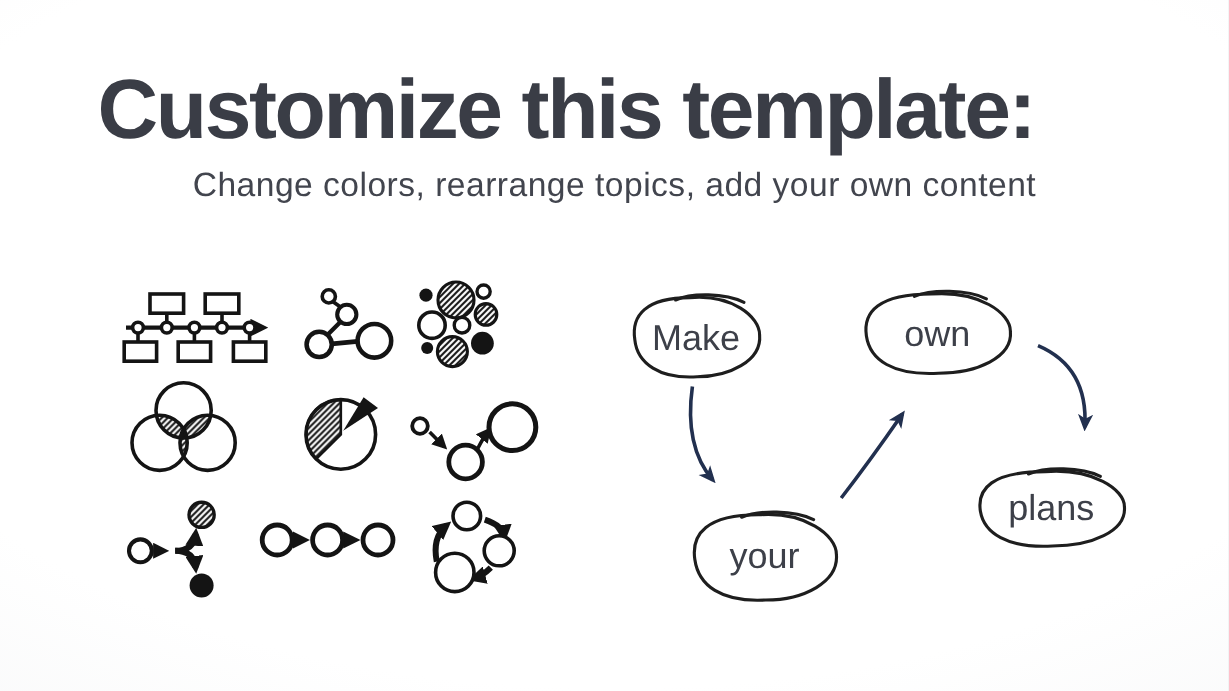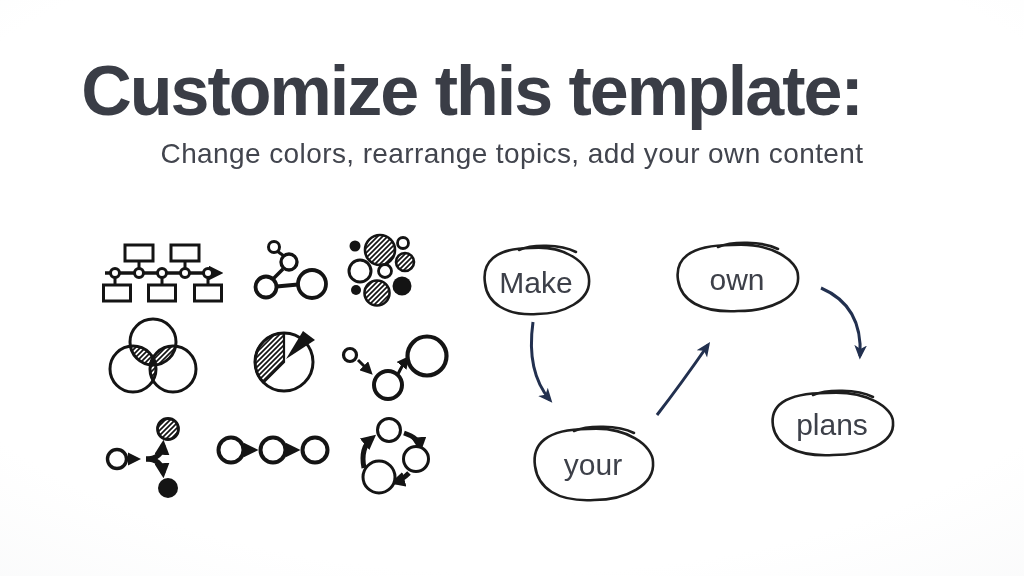--- a/index.html
+++ b/index.html
@@ -11,21 +11,21 @@
   .title{
     position:absolute;top:56px;left:0;width:943px;text-align:center;
     font-size:70px;font-weight:800;letter-spacing:-2px;color:#3a3d46;line-height:1.0;
   }
   .subtitle{
     position:absolute;top:138px;left:0;width:1024px;text-align:center;
     font-size:28px;font-weight:400;letter-spacing:.4px;color:#42454e;
   }
   .icon{position:absolute;}
   .icon svg{display:block;overflow:visible;}
-  .mindmap{position:absolute;left:452px;top:225px;}
+  .mindmap{position:absolute;left:496px;top:225px;}
   .bubble-word{
     font-family:"Liberation Sans", sans-serif;font-size:30px;font-weight:300;fill:#3d4049;
   }
 </style>
 </head>
 <body>
 
 <div class="stage">
 
   <svg width="0" height="0" style="position:absolute">

